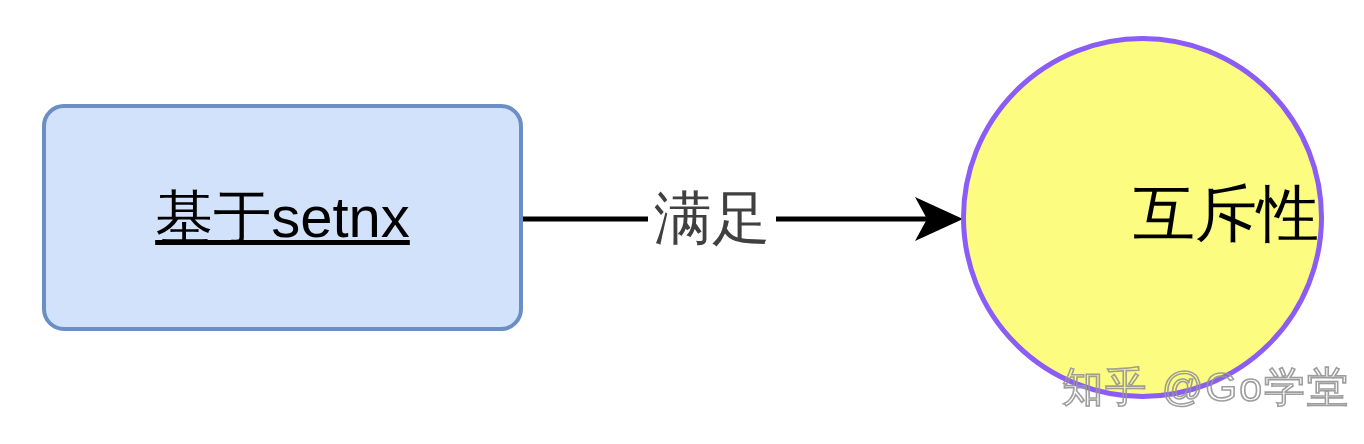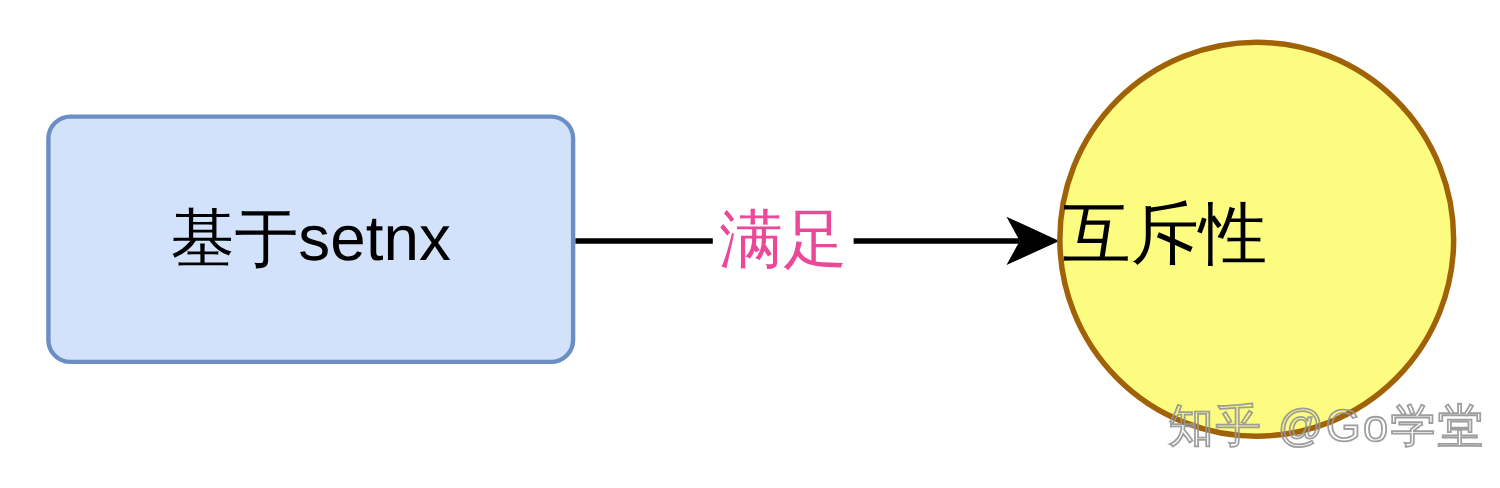--- a/index.html
+++ b/index.html
@@ -27,20 +27,21 @@
     height: 227px;
     box-sizing: border-box;
     background: #d2e2fa;
     border: 4px solid #6b8ec4;
     border-radius: 22px;
     display: flex;
     flex-direction: column;
     align-items: center;
     justify-content: center;
     z-index: 2;
+    text-decoration: underline;
   }
   .node-box .line {
     color: #000000;
     font-size: 58px;
     line-height: 1.12;
     letter-spacing: 0px;
     white-space: nowrap;
   }
 
   
@@ -54,41 +55,41 @@
   }
   .edge svg { display: block; overflow: visible; }
 
   .edge-label {
     position: absolute;
     left: 648px;
     top: 176px;
     height: 84px;
     padding: 0 6px;
     background: #ffffff;
-    color: #ec4899;
+    color: #404040;
     font-size: 58px;
     line-height: 84px;
     white-space: nowrap;
     z-index: 3;
   }
 
   
   .node-circle {
     position: absolute;
     left: 961px;
     top: 36px;
     width: 363px;
     height: 363px;
     box-sizing: border-box;
     background: #fcfc80;
-    border: 5px solid #a16207;
+    border: 5px solid #8b5cf6;
     border-radius: 50%;
     display: flex;
     align-items: center;
-    justify-content: flex-start;
+    justify-content: flex-end;
     z-index: 2;
   }
   .node-circle .label {
     color: #000000;
     font-size: 62px;
     line-height: 1;
     white-space: nowrap;
     transform: translateY(-4px);
   }
 

